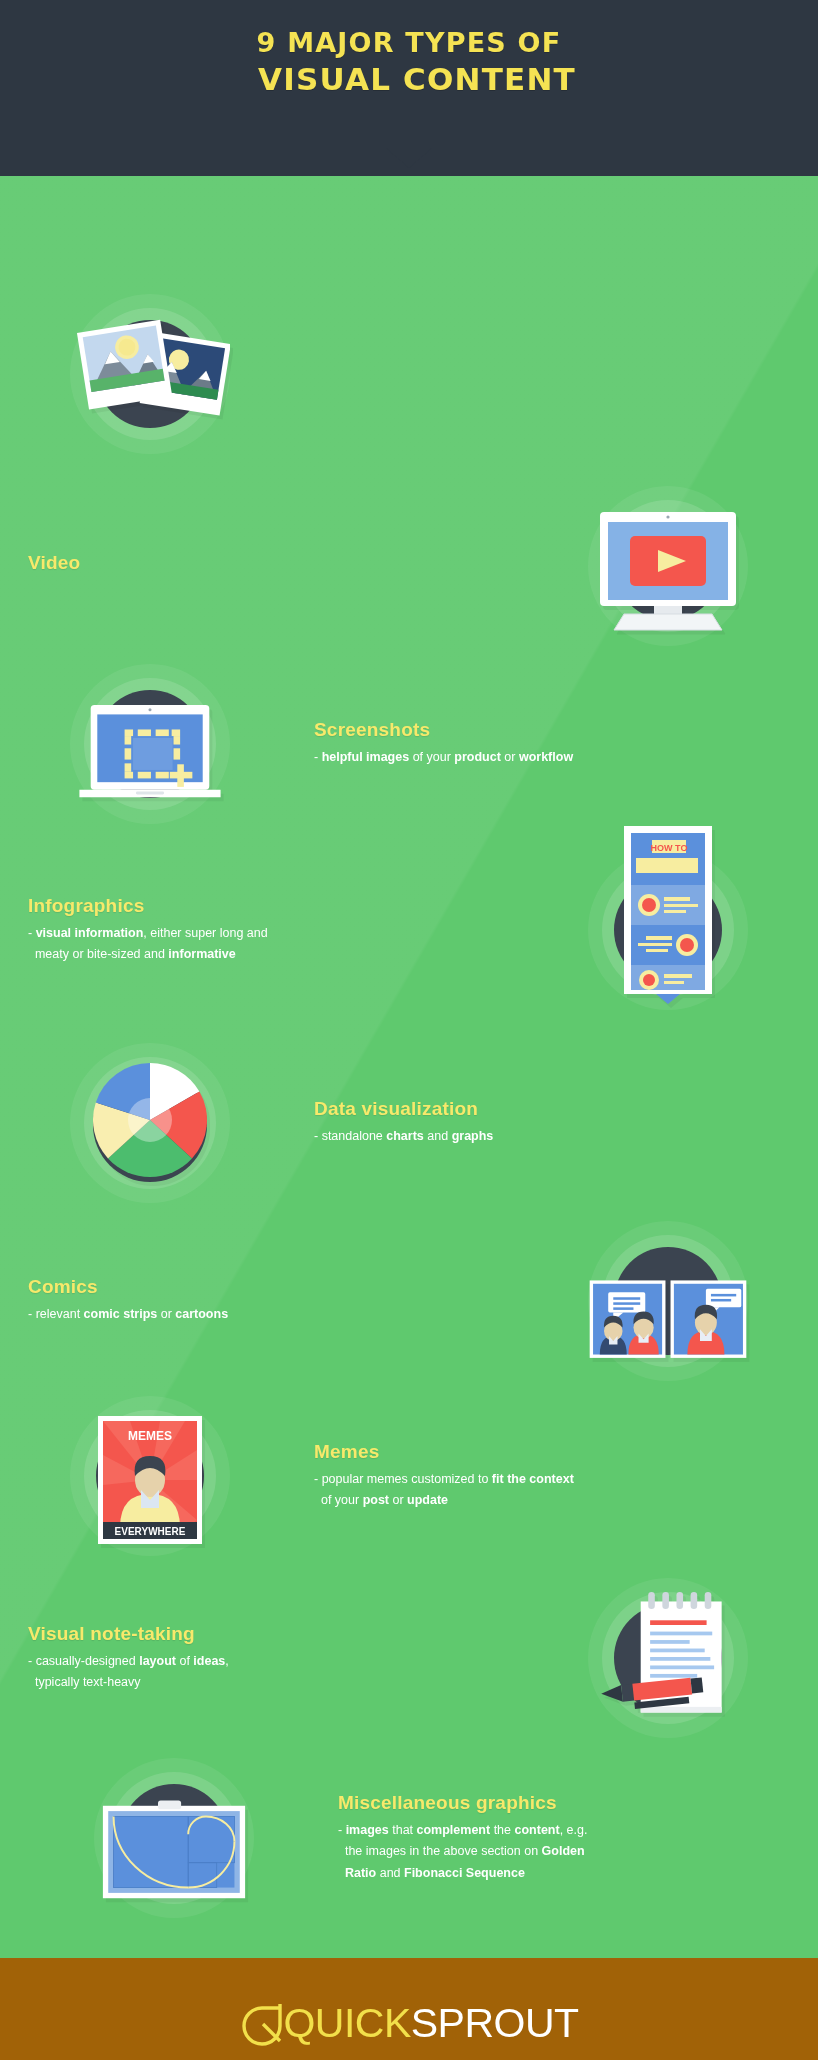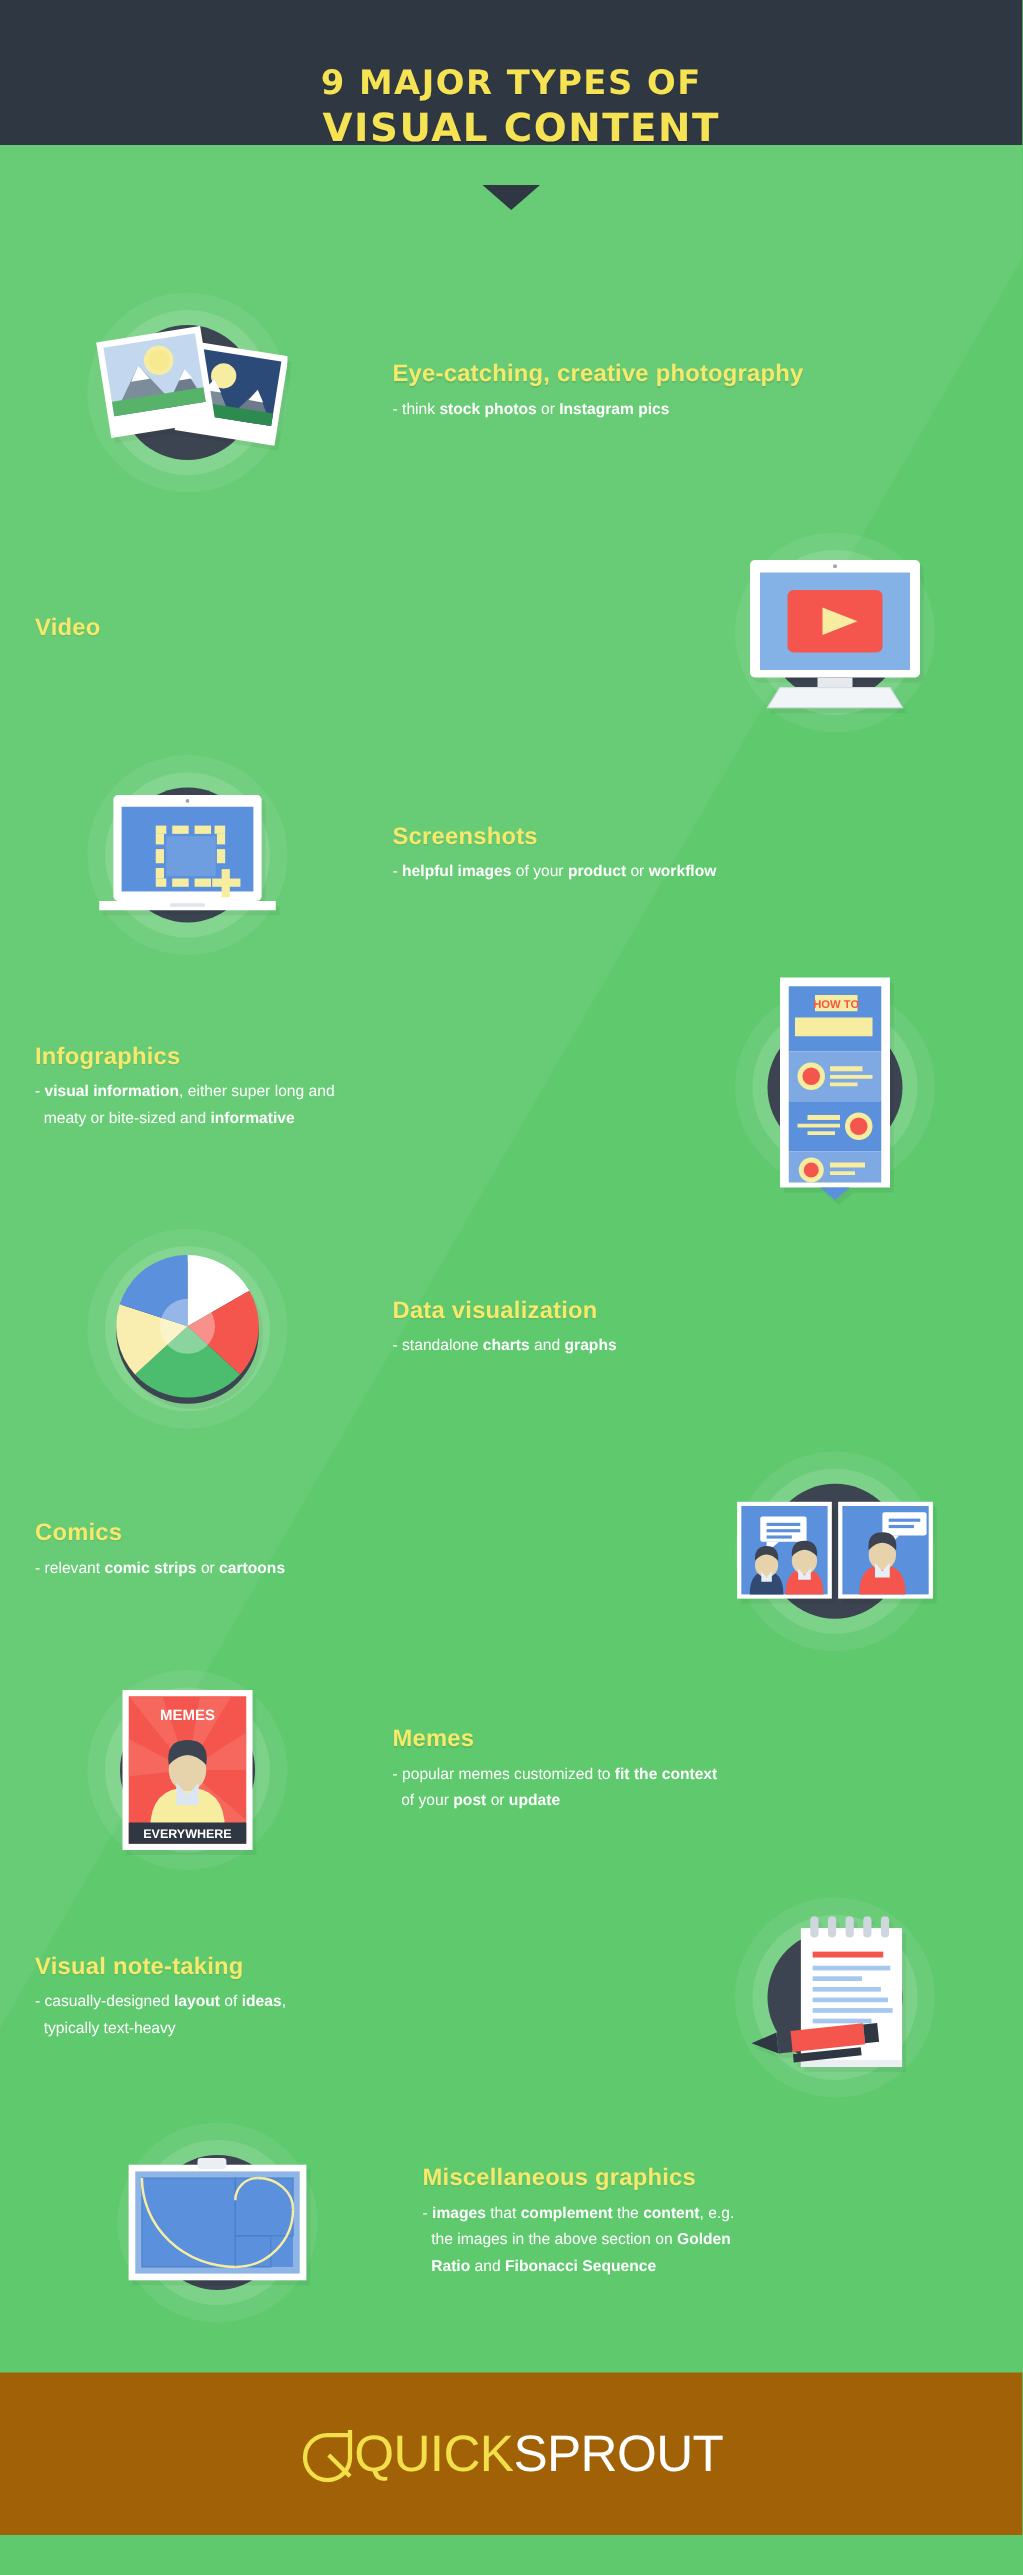--- a/index.html
+++ b/index.html
@@ -9,24 +9,24 @@
     background: #5fc96e;
     width: 818px;
     height: 2060px;
     position: relative;
     overflow: hidden;
   }
 
   
   .header {
     position: relative;
-    height: 116px;
+    height: 176px;
     background: #2e3742;
     text-align: center;
-    padding-top: 52px;
+    padding-top: 28px;
   }
   .header .title-line1,
   .header .title-line2 {
     color: #f5e353;
     font-weight: bold;
     letter-spacing: 1.2px;
     text-transform: uppercase;
     line-height: 1.08;
     font-family: "DejaVu Sans", sans-serif;
     text-shadow: 0 1px 0 rgba(0,0,0,.18);
@@ -106,21 +106,21 @@
     font-size: 12.5px;
     line-height: 1.72;
     max-width: 330px;
   }
   .item-desc b { font-weight: bold; }
 
   
   .badge {
     position: relative;
     width: 160px; height: 147px;
-    display: flex; align-items: center; justify-content: center;
+    display: flex; align-items: flex-end; justify-content: center;
   }
   .ring-outer, .ring-mid, .disc {
     position: absolute;
     border-radius: 50%;
     left: 50%; top: 50%;
     transform: translate(-50%,-50%);
   }
   .ring-outer { width: 160px; height: 160px; background: rgba(255,255,255,.07); }
   .ring-mid   { width: 132px; height: 132px; background: rgba(255,255,255,.13); }
   .disc       { width: 108px; height: 108px; background: #3b4450; }
@@ -186,24 +186,20 @@
             <circle cx="72" cy="44" r="14" fill="#f7eda0"></circle>
             <circle cx="72" cy="44" r="10" fill="#f6e98f"></circle>
             <path d="M22 90 L52 46 L82 90 Z" fill="#7d8c9a"></path>
             <path d="M52 46 L61 60 L43 60 Z" fill="#ffffff"></path>
             <path d="M72 90 L95 56 L110 90 Z" fill="#6e7d8b"></path>
             <path d="M95 56 L101 66 L88 66 Z" fill="#ffffff"></path>
             <rect x="22" y="76" width="88" height="14" fill="#58b36a"></rect>
           </g>
         </svg>
       </div>
-    </div>
-    <div class="text-cell">
-      <div class="item-title">Eye-catching, creative photography</div>
-      <div class="item-desc">- think <b>stock photos</b> or <b>Instagram pics</b></div>
     </div>
   </div>
 
   <div class="row right-art" style="top:300px; height:180px;">
     <div class="art-cell">
       <div class="badge">
         <div class="ring-outer"></div>
           <div class="ring-mid"></div>
           <div class="disc"></div>
         <svg class="art" width="160" height="140" viewBox="0 0 160 140">

